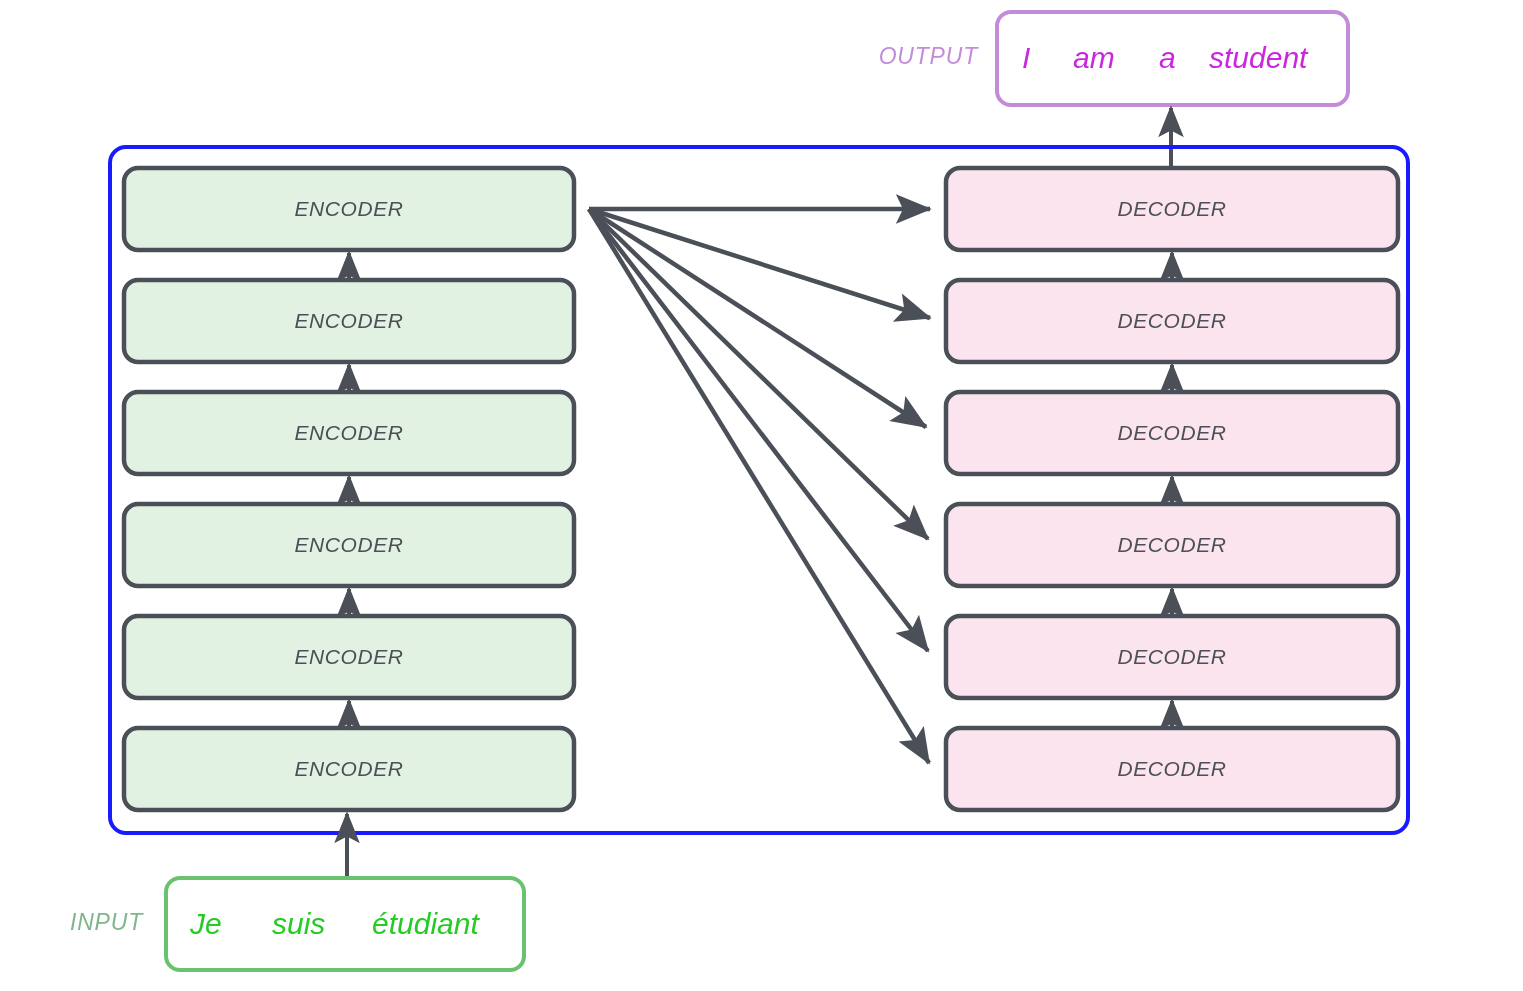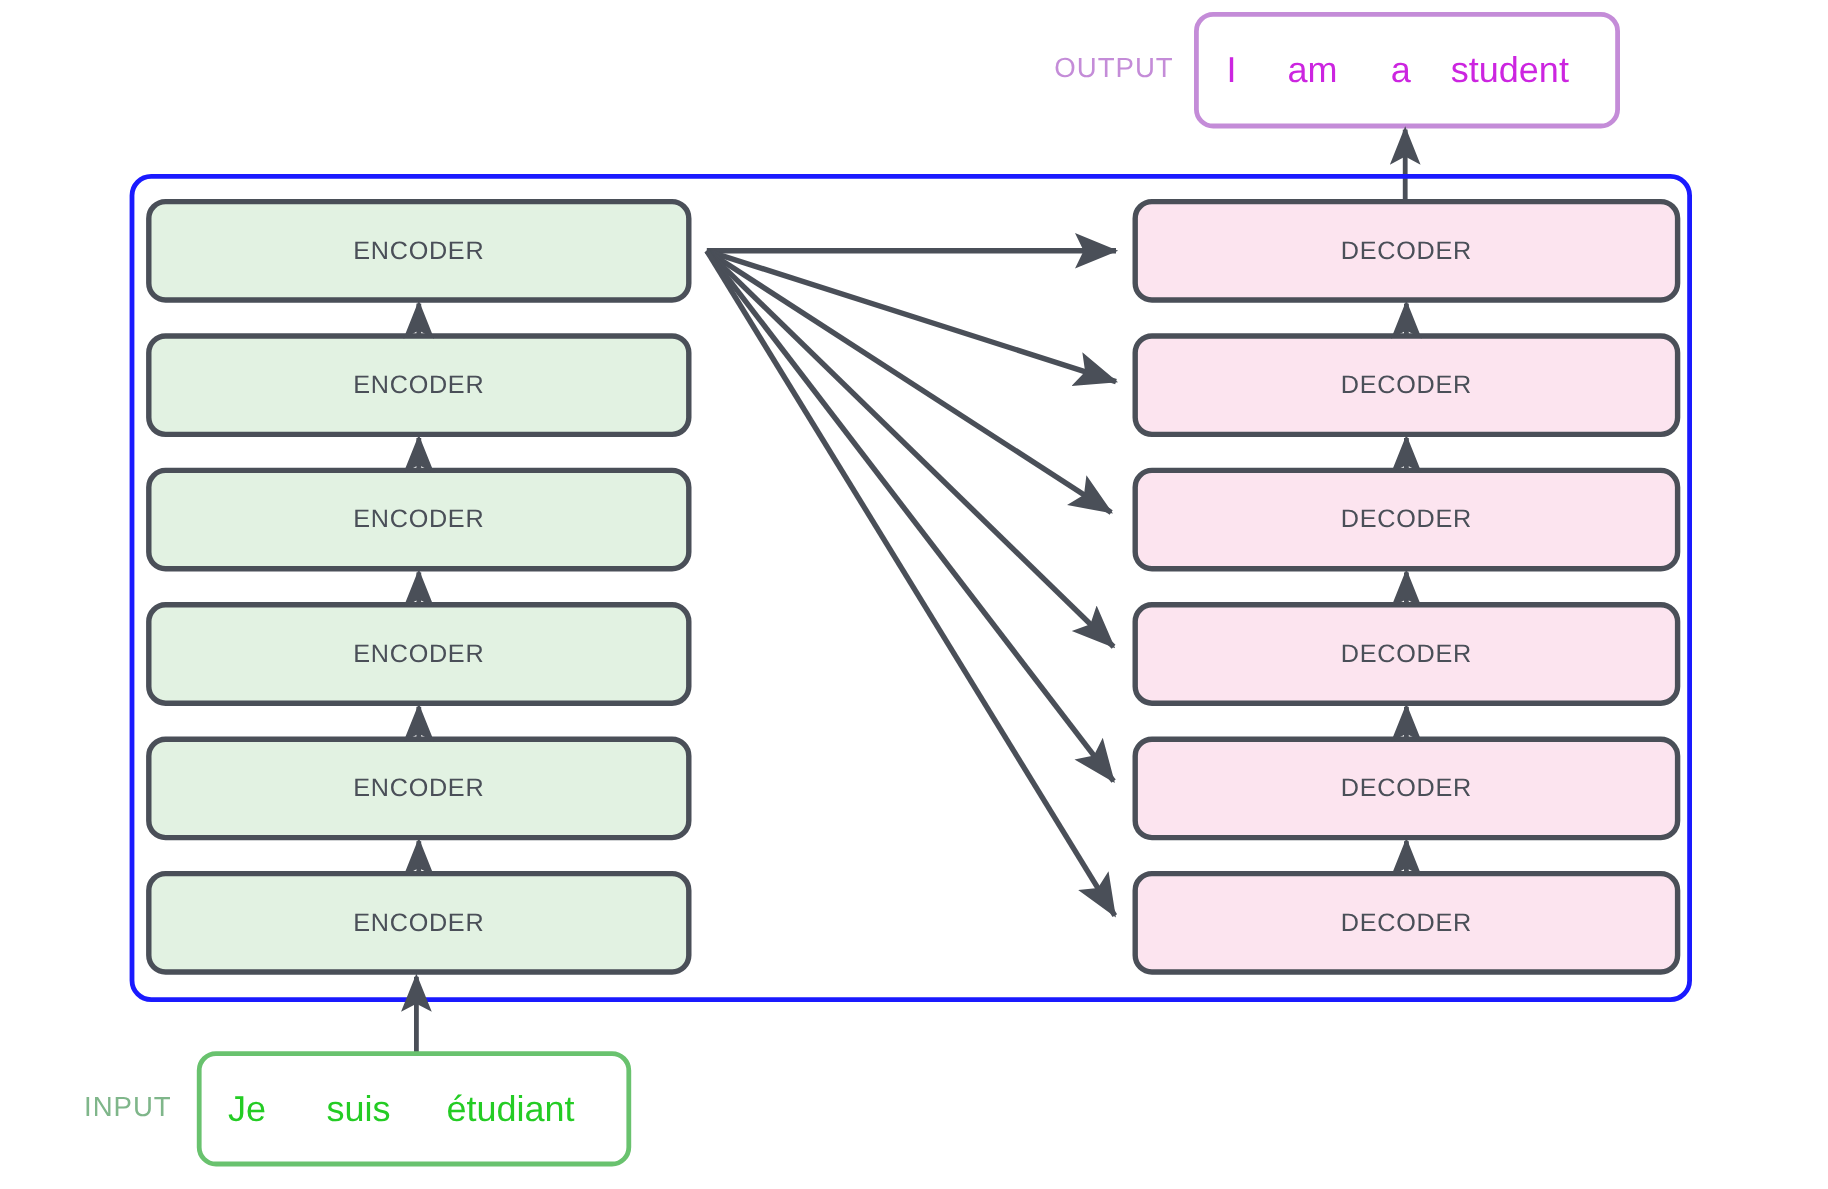--- a/index.html
+++ b/index.html
@@ -10,20 +10,21 @@
   body {
     width: 1523px;
     height: 991px;
     font-family: "Liberation Sans", sans-serif;
     overflow: hidden;
   }
   #stage {
     position: relative;
     width: 1523px;
     height: 991px;
+    font-style: italic;
   }
   svg#diagram {
     position: absolute;
     left: 0;
     top: 0;
     width: 1523px;
     height: 991px;
     display: block;
   }
   .blk-label {

